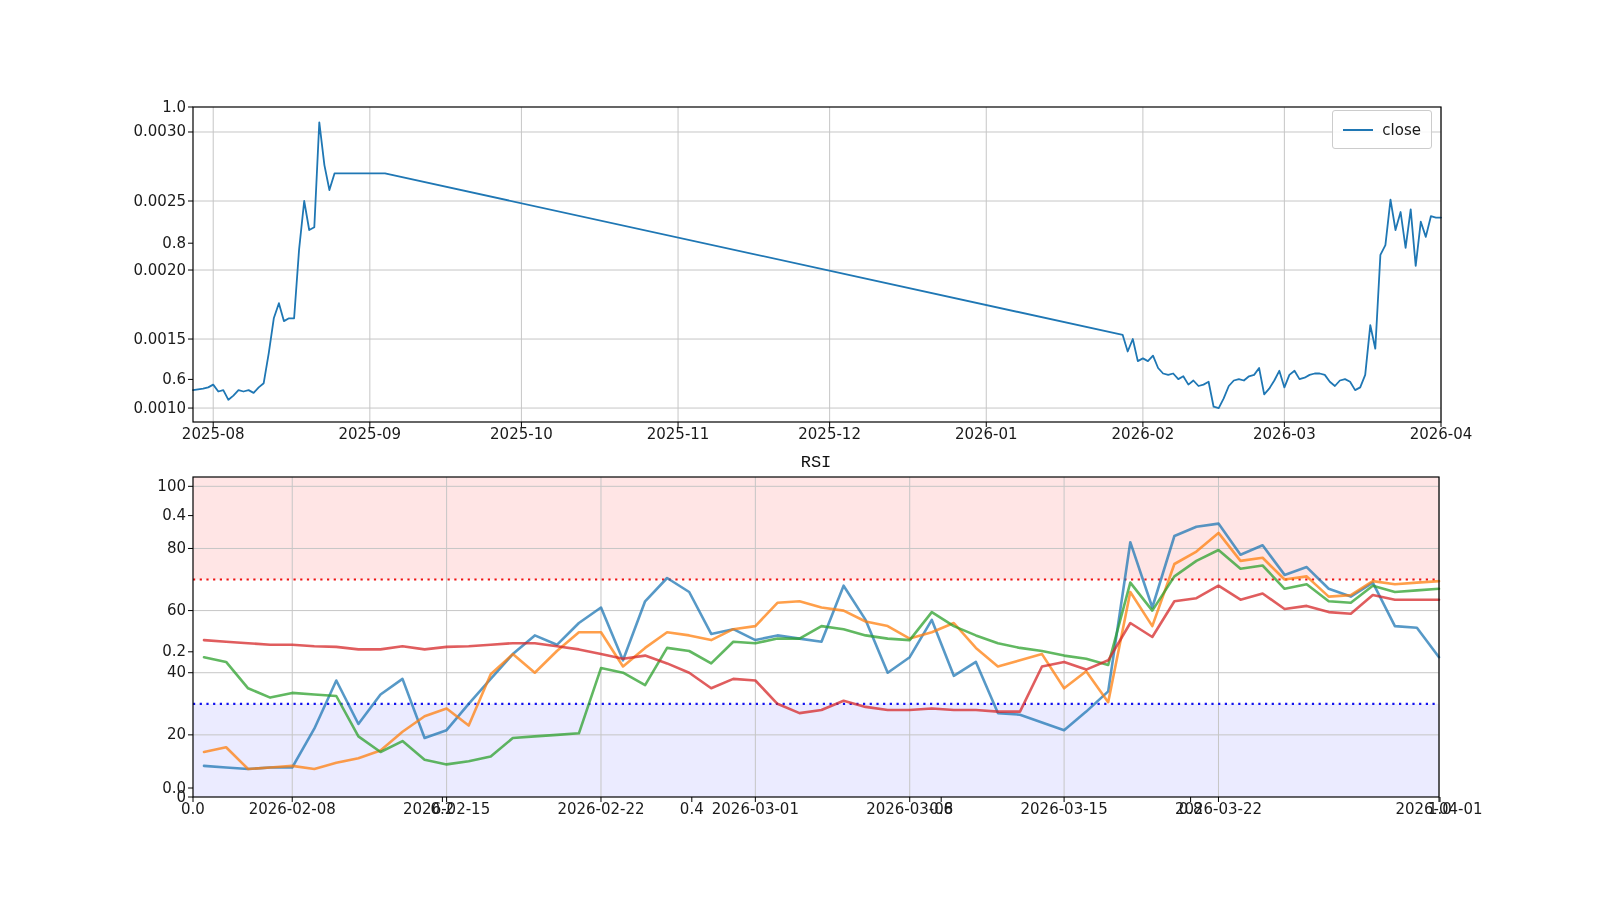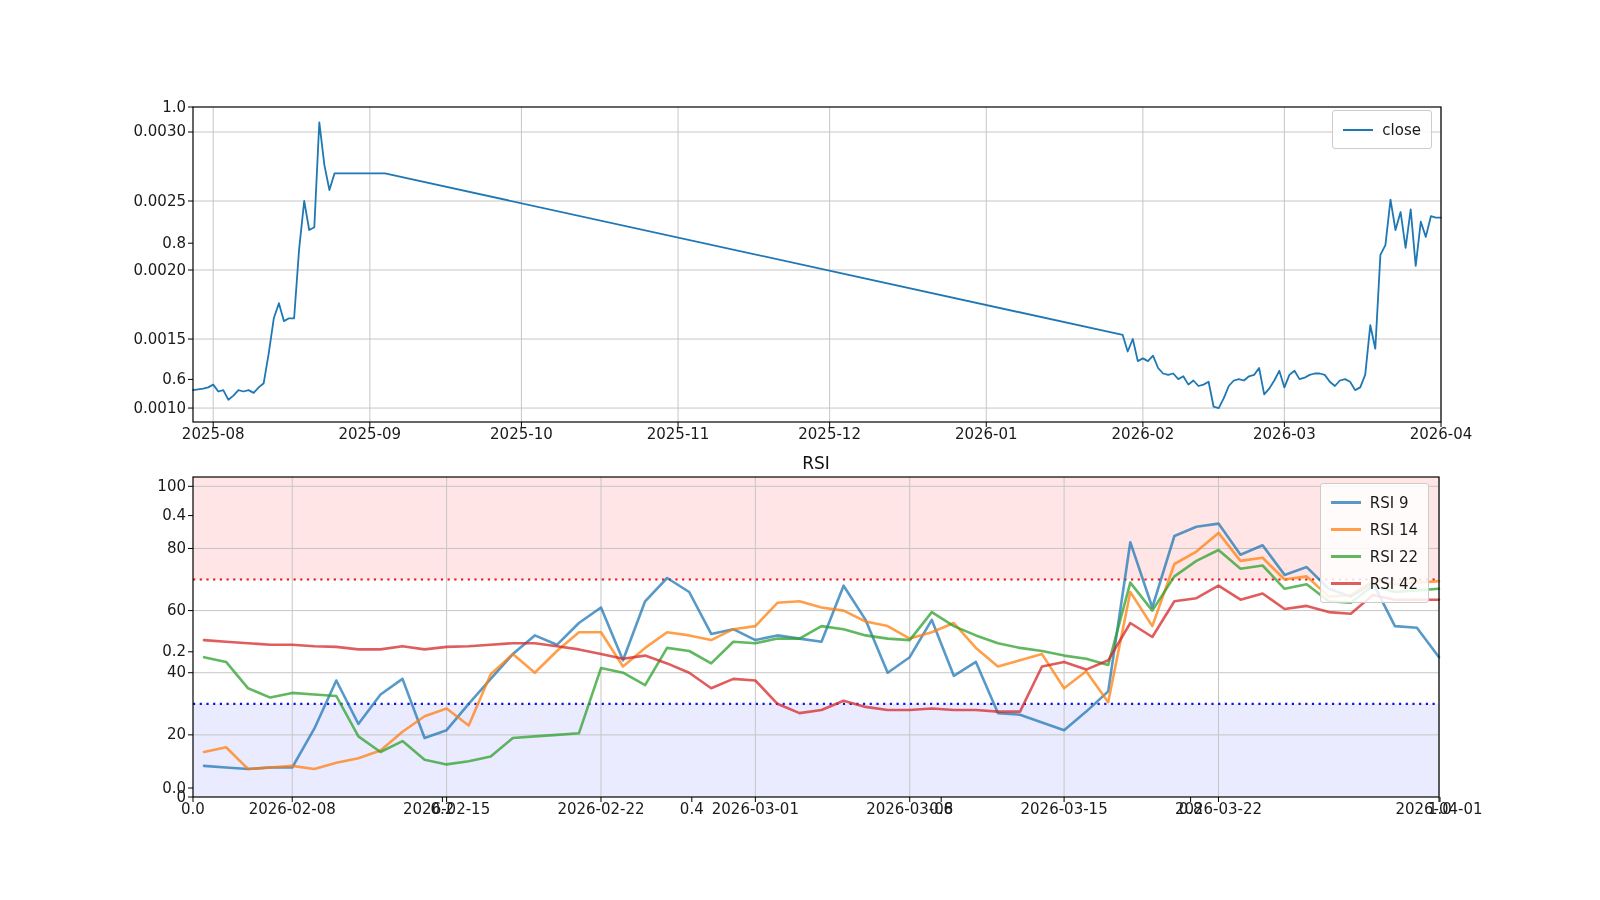--- a/index.html
+++ b/index.html
@@ -2,21 +2,21 @@
 <html><head>
 <meta charset="utf-8">
 <style>
   html,body{margin:0;padding:0;background:#fff;}
   .fig{position:relative;width:1600px;height:900px;background:#ffffff;overflow:hidden;
        font-family:"DejaVu Sans","Liberation Sans",sans-serif;}
   svg{position:absolute;left:0;top:0;}
   .watermark{position:absolute;left:813px;top:428px;transform:translateX(-50%);
              font-size:30px;color:#9c9c9c;white-space:nowrap;}
   .rsi-title{position:absolute;left:816px;top:453px;transform:translateX(-50%);
-             font-size:17px;color:#111;}
+             font-size:17px;color:#111;font-family:Liberation Mono, monospace;}
   .legend{position:absolute;background:rgba(255,255,255,0.85);border:1px solid #cccccc;
           border-radius:3px;padding:5px 10px;font-size:15px;color:#1a1a1a;}
   .legend-top{right:168px;top:110px;}
   .legend-rsi{right:171px;top:483px;}
   .lrow{display:flex;align-items:center;height:27px;white-space:nowrap;}
   .lsample{display:inline-block;width:30px;height:3px;margin-right:9px;flex:0 0 auto;}
 </style>
 </head>
 <body>
 
@@ -162,31 +162,13 @@
 
   <div class="rsi-title">RSI</div>
 
   <div class="legend legend-top">
     <div class="lrow">
       <span class="lsample" id="sw-close" style="height: 2px; background: rgb(31, 119, 180);"></span>
       <span>close</span>
     </div>
   </div>
 
-  <div class="legend legend-rsi">
-    <div class="lrow">
-      <span class="lsample" id="sw-rsi9" style="background: rgb(31, 119, 180); opacity: 0.75;"></span>
-      <span>RSI 9</span>
-    </div>
-    <div class="lrow">
-      <span class="lsample" id="sw-rsi14" style="background: rgb(255, 127, 14); opacity: 0.75;"></span>
-      <span>RSI 14</span>
-    </div>
-    <div class="lrow">
-      <span class="lsample" id="sw-rsi22" style="background: rgb(44, 160, 44); opacity: 0.75;"></span>
-      <span>RSI 22</span>
-    </div>
-    <div class="lrow">
-      <span class="lsample" id="sw-rsi42" style="background: rgb(214, 39, 40); opacity: 0.75;"></span>
-      <span>RSI 42</span>
-    </div>
-  </div>
 </div>
 
 </body></html>

